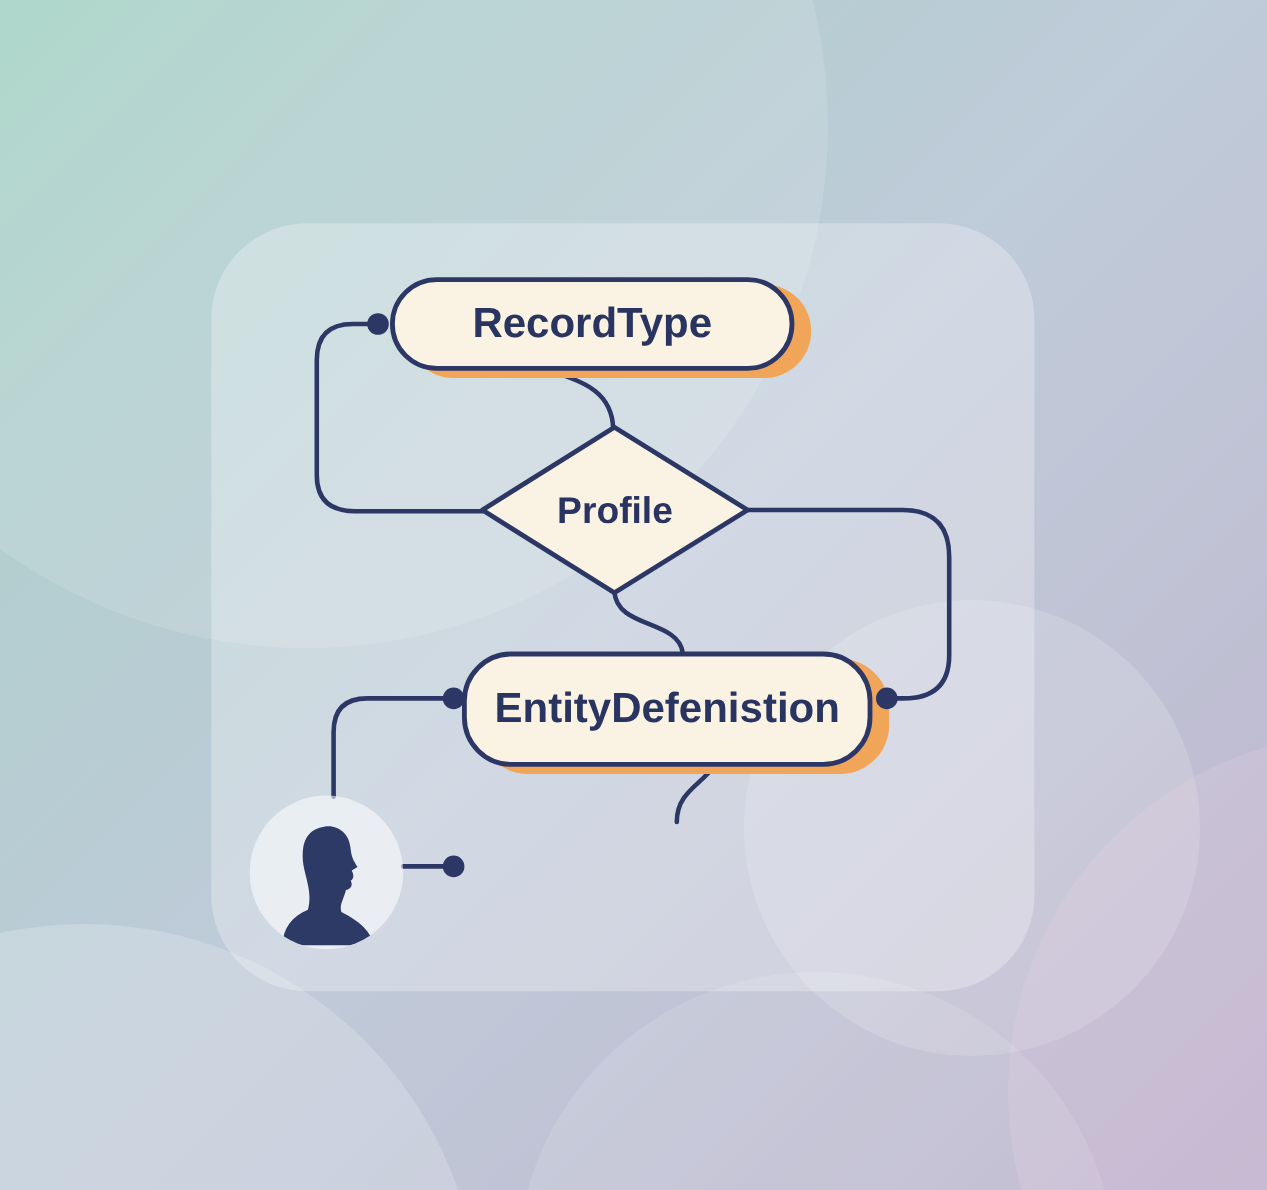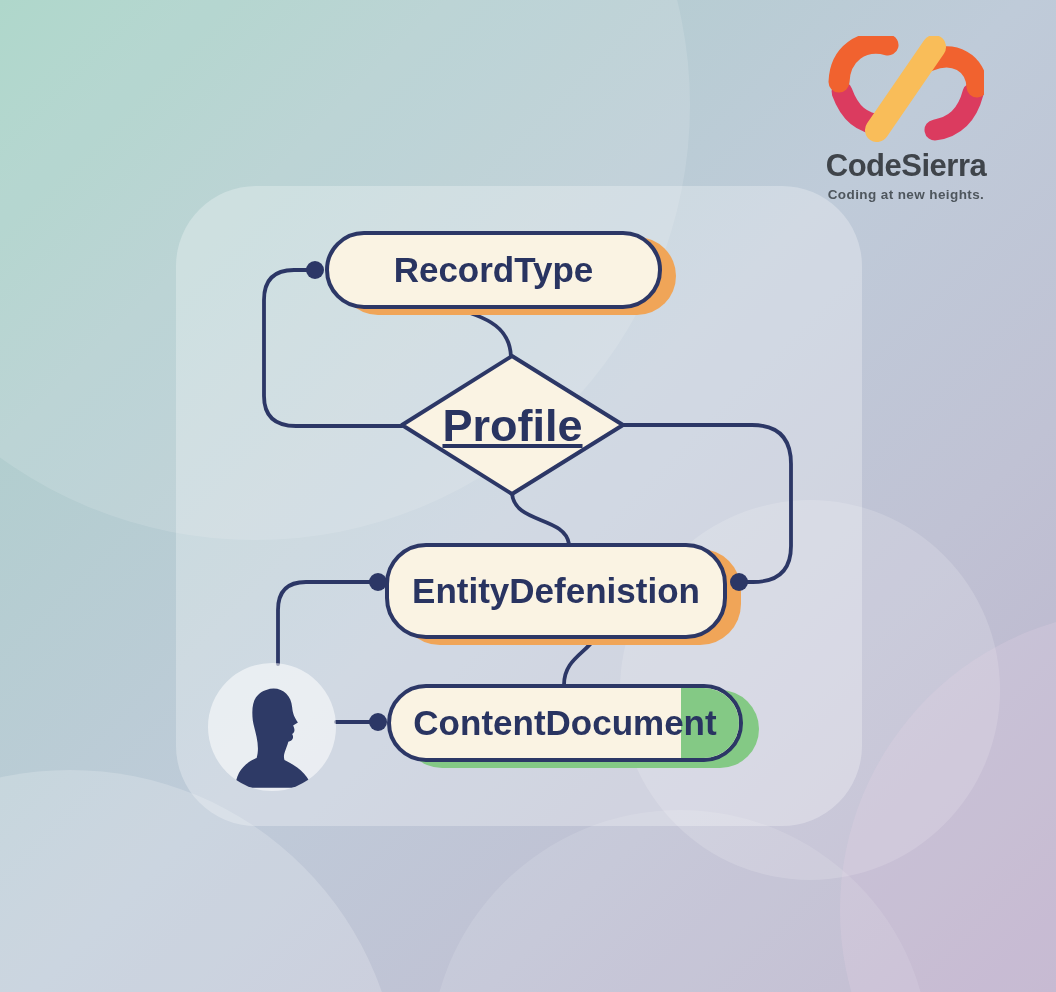--- a/index.html
+++ b/index.html
@@ -31,21 +31,21 @@
     background:#FAF3E3;border:4px solid #2C3766;border-radius:41px;
     display:flex;align-items:center;justify-content:center;overflow:hidden;
   }
   .green-cap{position:absolute;top:-4px;right:-4px;bottom:-4px;width:62px;background:#84C985;}
   .node-label{
     position:relative;z-index:1;font-size:35px;font-weight:700;color:#293461;letter-spacing:0;
   }
   .diamond-label{
     position:absolute;left:402px;top:404px;width:221px;height:44px;z-index:3;
     display:flex;align-items:center;justify-content:center;
-    font-size:45px;font-weight:700;color:#293461;text-decoration:underline;
+    font-size:31px;font-weight:700;color:#293461;
   }
 
   .dot{position:absolute;width:18px;height:18px;border-radius:50%;background:#2C3766;z-index:5;}
 
   .avatar{
     position:absolute;left:208px;top:663px;width:128px;height:128px;border-radius:50%;
     background:rgba(255,255,255,0.55);overflow:hidden;z-index:4;
   }
   .avatar svg{position:absolute;left:16px;bottom:-2px;}
 
@@ -88,27 +88,20 @@
 
   <div class="diamond-label">Profile</div>
 
   <div class="pill-wrap" style="left:385px;top:543px;width:342px;height:96px;">
     <div class="accent orange"></div>
     <div class="pill">
       <span class="node-label">EntityDefenistion</span>
     </div>
   </div>
 
-  <div class="pill-wrap" style="left:387px;top:684px;width:356px;height:78px;">
-    <div class="accent green"></div>
-    <div class="pill">
-      <div class="green-cap"></div>
-      <span class="node-label">ContentDocument</span>
-    </div>
-  </div>
 
   <div class="dot" style="left:306px;top:261px;"></div>
   <div class="dot" style="left:369px;top:573px;"></div>
   <div class="dot" style="left:730px;top:573px;"></div>
   <div class="dot" style="left:369px;top:713px;"></div>
 
   <div class="avatar">
     <svg width="96" height="116" viewBox="0 0 100 110">
       <path fill="#2E3A66" d="M 44,8
         C 58,3 70,12 71,26
@@ -118,27 +111,14 @@
         C 73,57 72,61 67,62
         C 65,70 61,75 63,81
         C 79,89 89,98 91,110
         L 12,110
         C 12,95 20,85 34,79
         C 38,65 32,52 30,40
         C 28,22 32,12 44,8 Z"></path>
     </svg>
   </div>
 
-  <div class="logo">
-    <svg width="156" height="106" viewBox="0 0 156 106">
-      <g fill="none" stroke-linecap="round">
-        <path d="M 14,56 C 22,78 34,87 53,89" stroke="#DB3B5F" stroke-width="21"></path>
-        <path d="M 60,9 C 34,2 12,18 11,46" stroke="#F1622F" stroke-width="21"></path>
-        <path d="M 145,57 C 139,80 126,91 107,94" stroke="#DB3B5F" stroke-width="21"></path>
-        <path d="M 101,25 C 126,14 148,27 149,51" stroke="#F1622F" stroke-width="21"></path>
-        <path d="M 49,94 L 106,11" stroke="#F9BD59" stroke-width="24"></path>
-      </g>
-    </svg>
-    <div class="logo-name">CodeSierra</div>
-    <div class="logo-tagline">Coding at new heights.</div>
-  </div>
 
 </div>
 
 </body></html>

